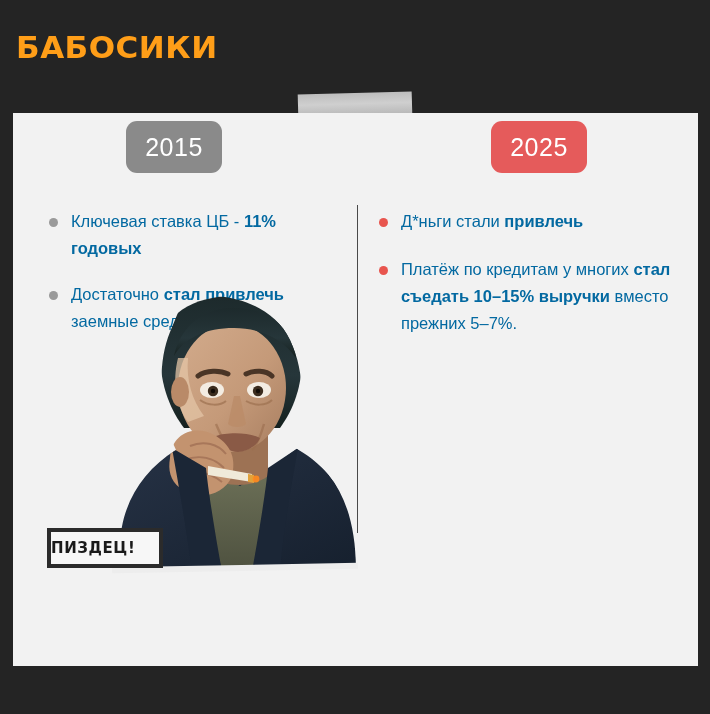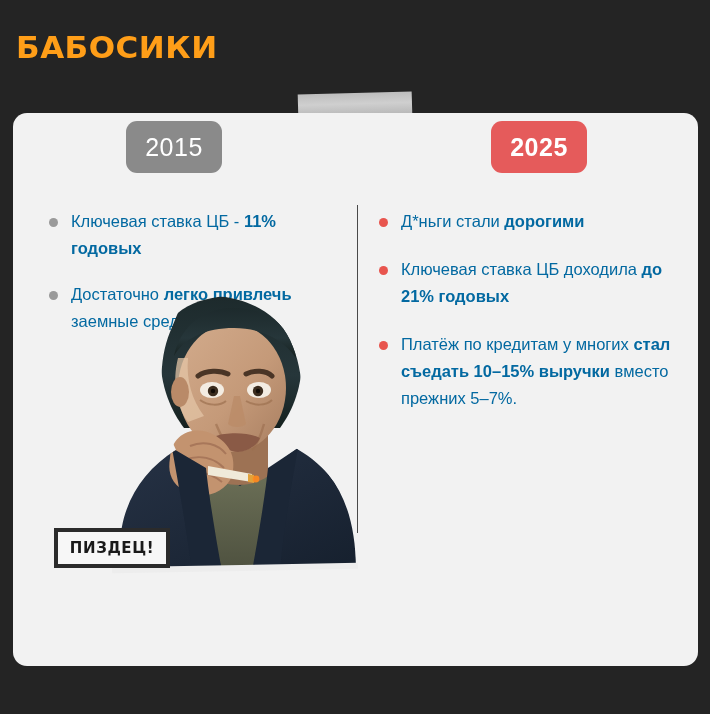--- a/index.html
+++ b/index.html
@@ -40,40 +40,40 @@
   }
 
   
   #card {
     position: absolute;
     left: 13px;
     top: 113px;
     width: 685px;
     height: 553px;
     background: #F2F2F2;
-    border-radius: 14px;
+    border-radius: 0;
     z-index: 2;
     overflow: visible;
   }
 
   
   .year-badge {
     position: absolute;
     height: 52px;
     min-width: 96px;
     border-radius: 11px;
     display: flex;
     align-items: center;
     justify-content: center;
     color: #FFFFFF;
     font-size: 25px;
     letter-spacing: 0.5px;
   }
   #badge-2015 { left: 113px; top: 8px;  background: #8A8A8A; }
-  #badge-2025 { left: 478px; top: 8px;  background: #E55B5B; font-weight: bold; }
+  #badge-2025 { left: 478px; top: 8px;  background: #E55B5B; }
 
   
   #column-divider {
     position: absolute;
     left: 344px;
     top: 92px;
     width: 1px;
     height: 328px;
     background: #4a4a4a;
   }
@@ -136,23 +136,22 @@
   #meme-caption {
     position: absolute;
     left: 47px;
     top: 528px;
     width: 116px;
     height: 40px;
     background: #F7F7F7;
     border: 4px solid #2B2B2B;
     display: flex;
     align-items: center;
-    justify-content: center;
+    justify-content: flex-start;
     z-index: 7;
-    margin-left: 7px;
   }
   #meme-caption span {
     font-size: 15px;
     font-weight: bold;
     letter-spacing: 0.6px;
     color: #1A1A1A;
     font-family: "DejaVu Sans", sans-serif;
   }
 </style>
 </head>
@@ -172,30 +171,27 @@
     <span>2025</span>
   </div>
 
   <div id="column-divider"></div>
 
   <div class="column" id="column-2015">
     <div class="bullet-item">
       <span>Ключевая ставка ЦБ - </span><b>11% годовых</b><span></span>
     </div>
     <div class="bullet-item">
-      <span>Достаточно </span><b>легко привлечь</b><span> заемные средства</span>
+      <span>Достаточно </span><b>стал привлечь</b><span> заемные средства</span>
     </div>
   </div>
 
   <div class="column" id="column-2025">
     <div class="bullet-item">
-      <span>Д*ньги стали </span><b>дорогими</b><span></span>
-    </div>
-    <div class="bullet-item">
-      <span>Ключевая ставка ЦБ доходила </span><b>до 21% годовых</b><span></span>
+      <span>Д*ньги стали </span><b>привлечь</b><span></span>
     </div>
     <div class="bullet-item">
       <span>Платёж по кредитам у многих </span><b>стал съедать 10–15% выручки</b><span> вместо прежних 5–7%.</span>
     </div>
   </div>
 
 </div>
 
 <div id="meme-photo">
   <svg width="246" height="275" viewBox="0 0 246 275">

